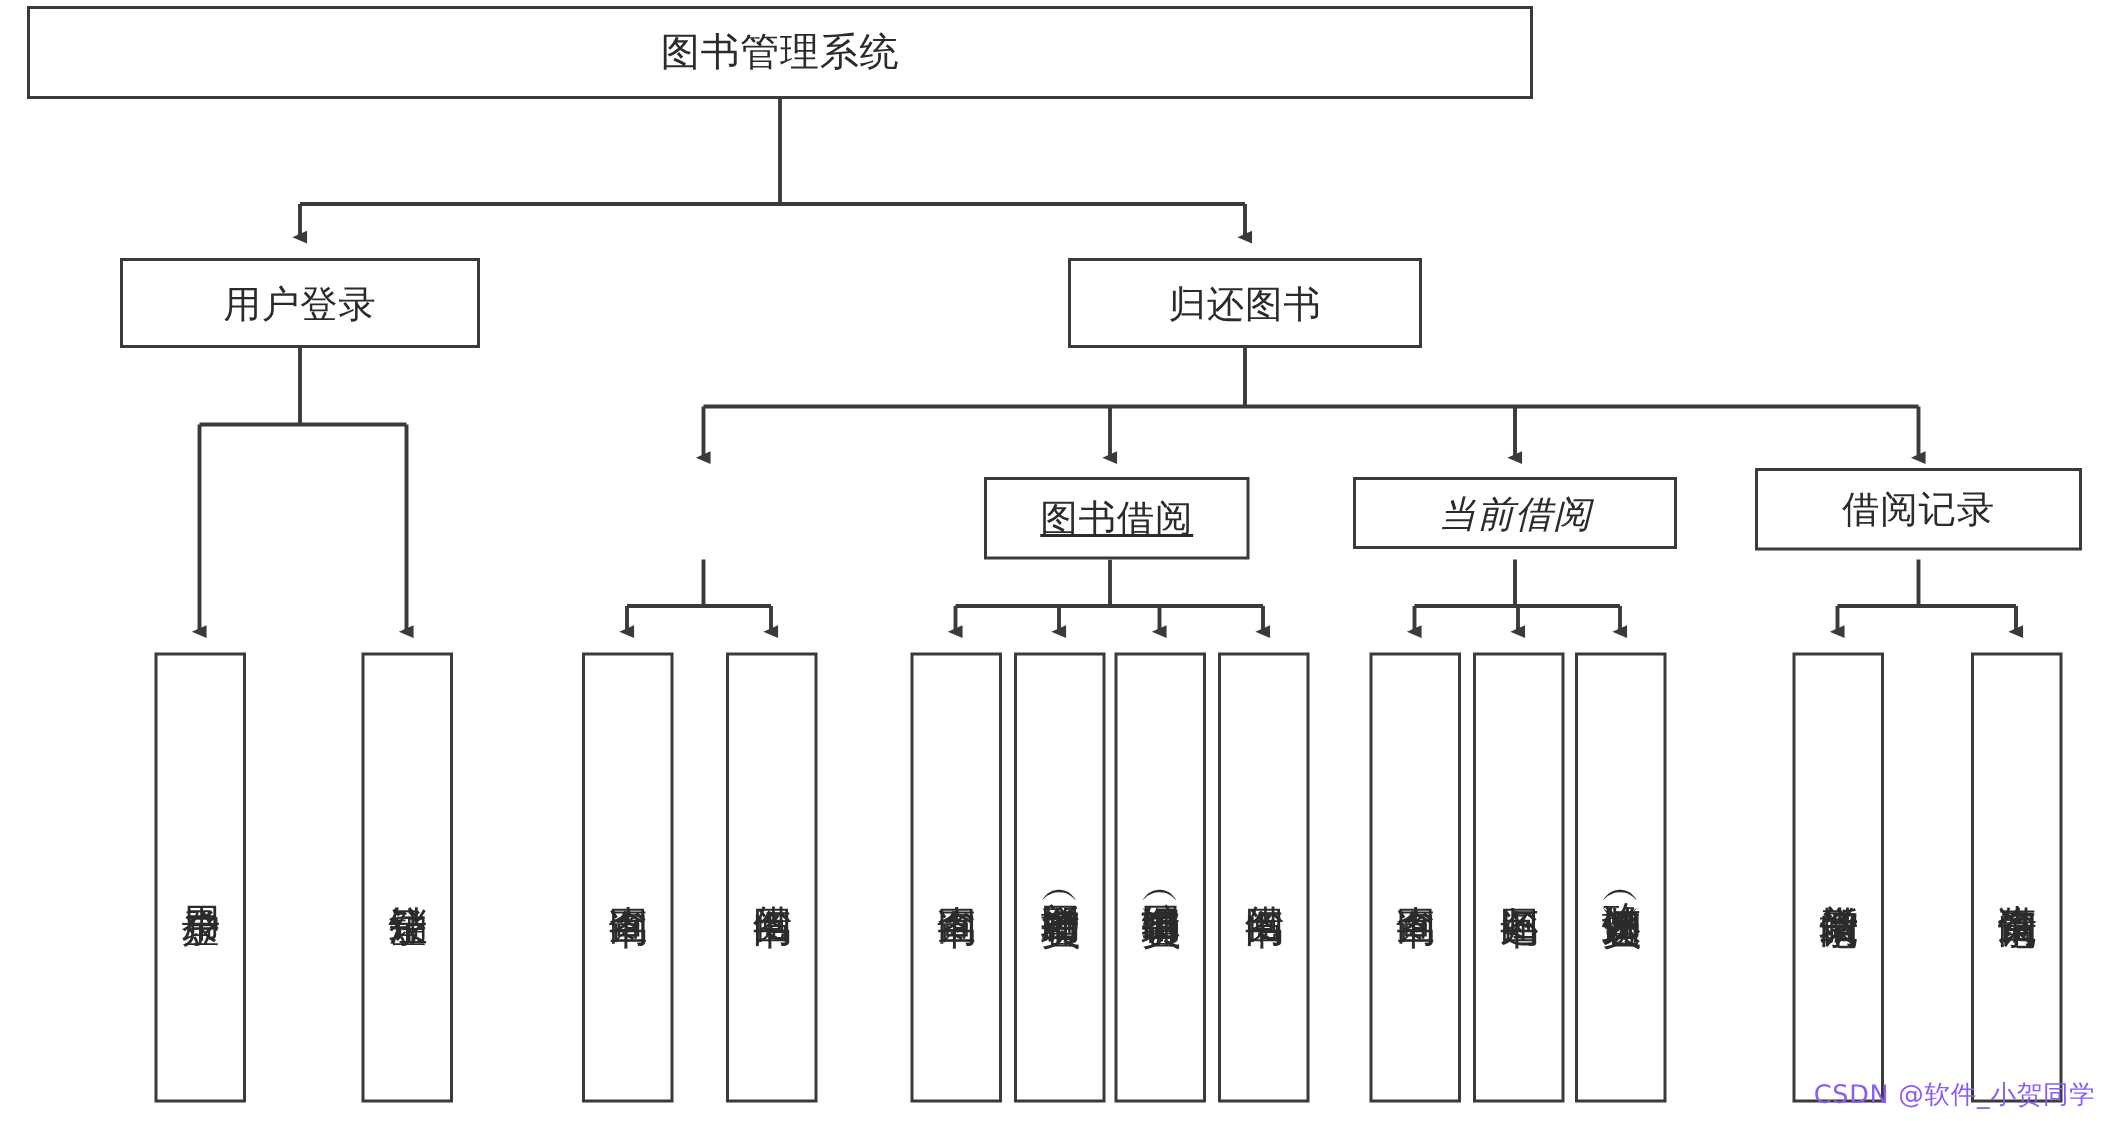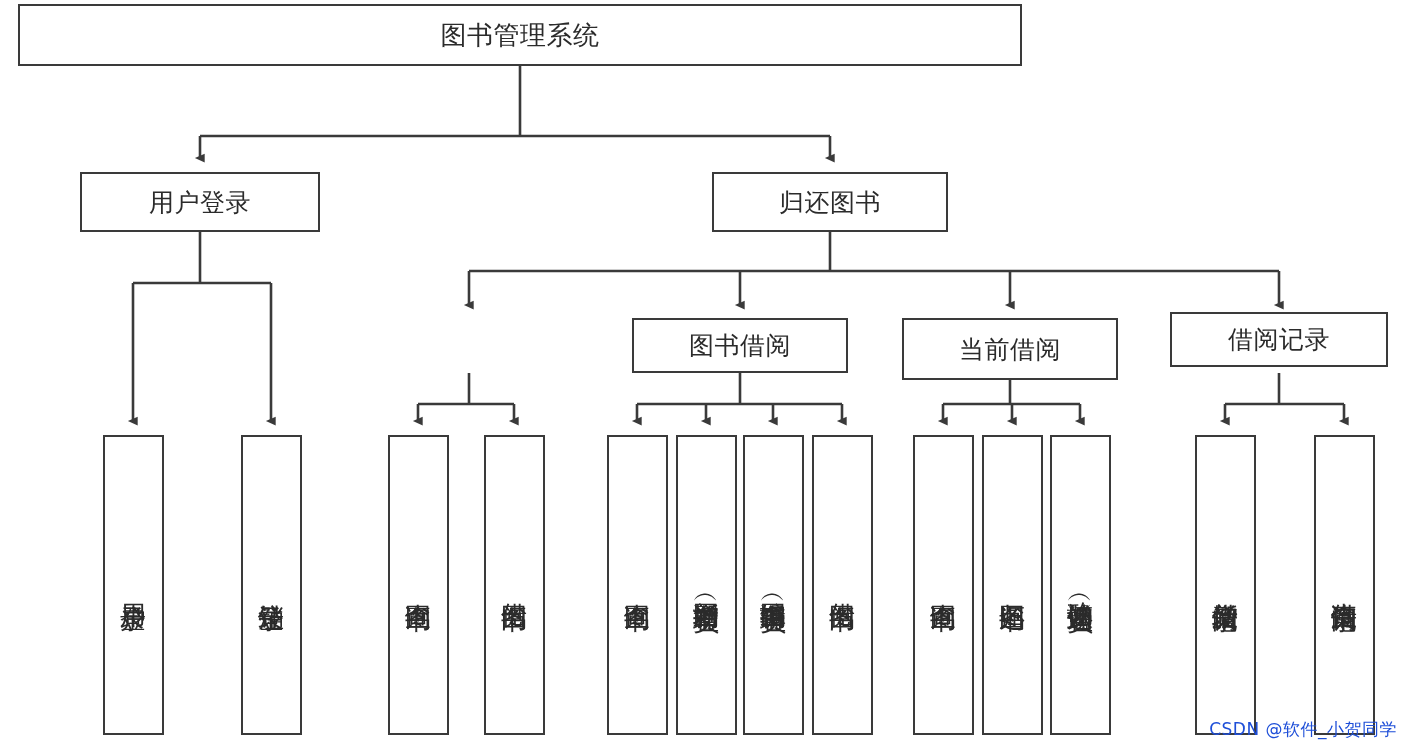--- a/index.html
+++ b/index.html
@@ -62,21 +62,21 @@
     font-size: 26px;
     line-height: 1.08;
     letter-spacing: 1px;
     white-space: nowrap;
   }
   #watermark {
     position: absolute;
     right: 8px;
     bottom: 6px;
     font-size: 17px;
-    color: #1d4ed8;
+    color: #8b5cf6;
     letter-spacing: 0.5px;
     user-select: none;
     white-space: nowrap;
   }
 </style>
 </head>
 <body>
 
 <div id="canvas">
 
@@ -136,25 +136,25 @@
 
   <div class="node horiz" style="left:80px; top:172px; width:240px; height:60px;">
     <span class="label">用户登录</span>
   </div>
 
   <div class="node horiz" style="left:712px; top:172px; width:236px; height:60px;">
     <span class="label">归还图书</span>
   </div>
 
 
-  <div class="node horiz" style="left:632px; top:318px; width:216px; height:55px;">
+  <div class="node horiz" style="left:656px; top:318px; width:177px; height:55px;text-decoration:underline;">
     <span class="label">图书借阅</span>
   </div>
 
-  <div class="node horiz" style="left:902px; top:318px; width:216px; height:62px;">
+  <div class="node horiz" style="left:902px; top:318px; width:216px; height:48px;font-style:italic;">
     <span class="label">当前借阅</span>
   </div>
 
   <div class="node horiz" style="left:1170px; top:312px; width:218px; height:55px;">
     <span class="label">借阅记录</span>
   </div>
 
   <div class="node vert" style="left:103px; top:435px; width:61px; height:300px;">
     <span class="label">用户登录</span>
   </div>

